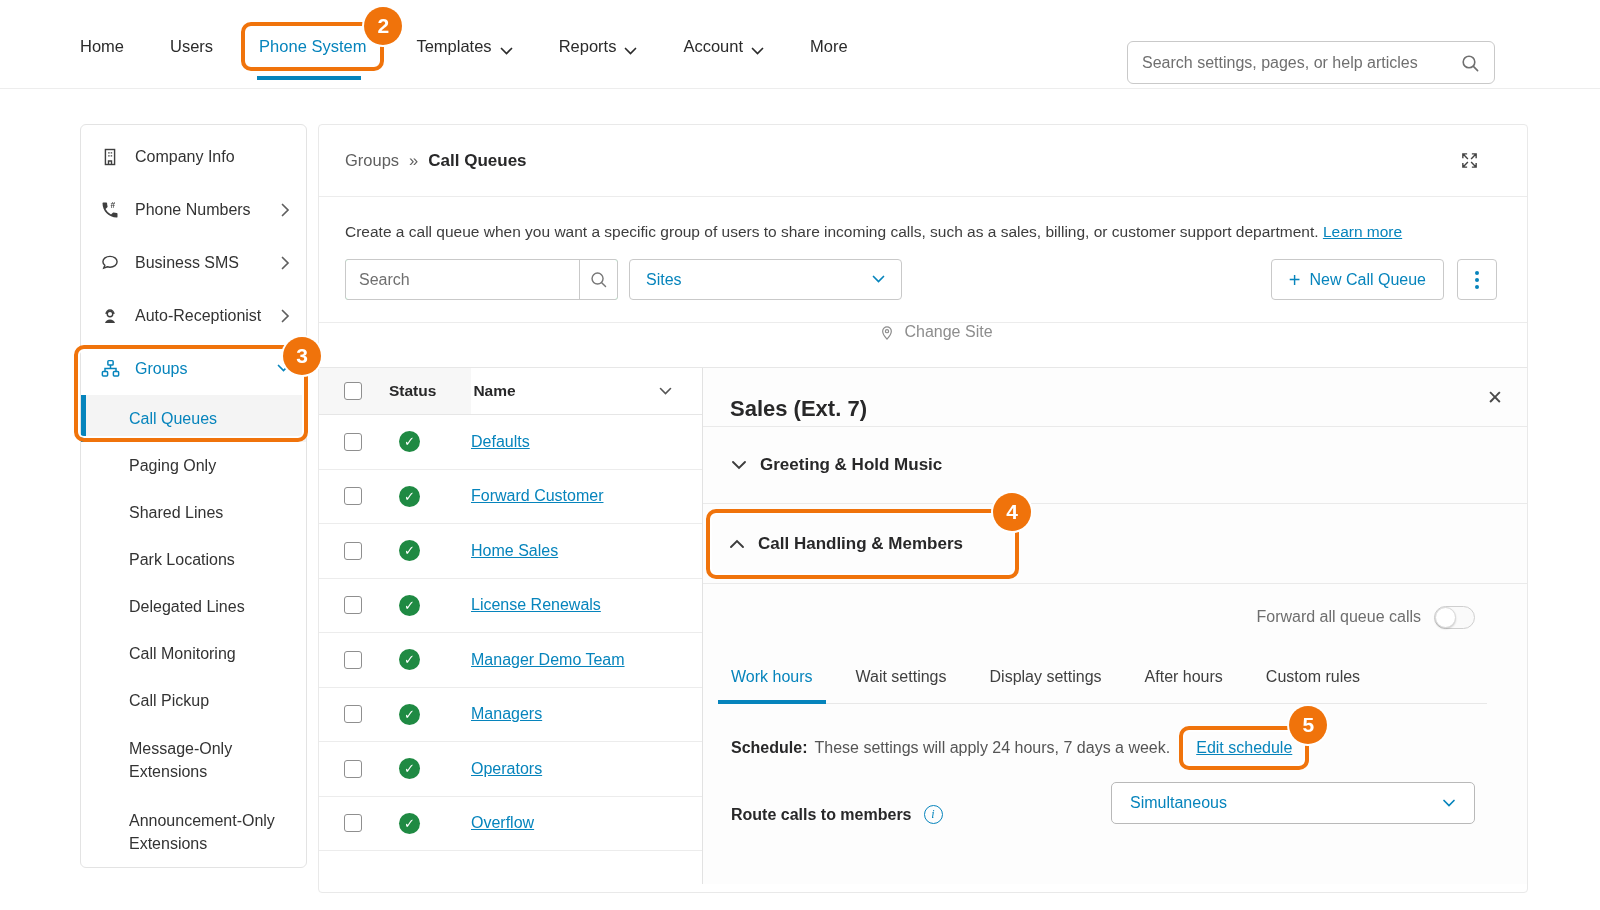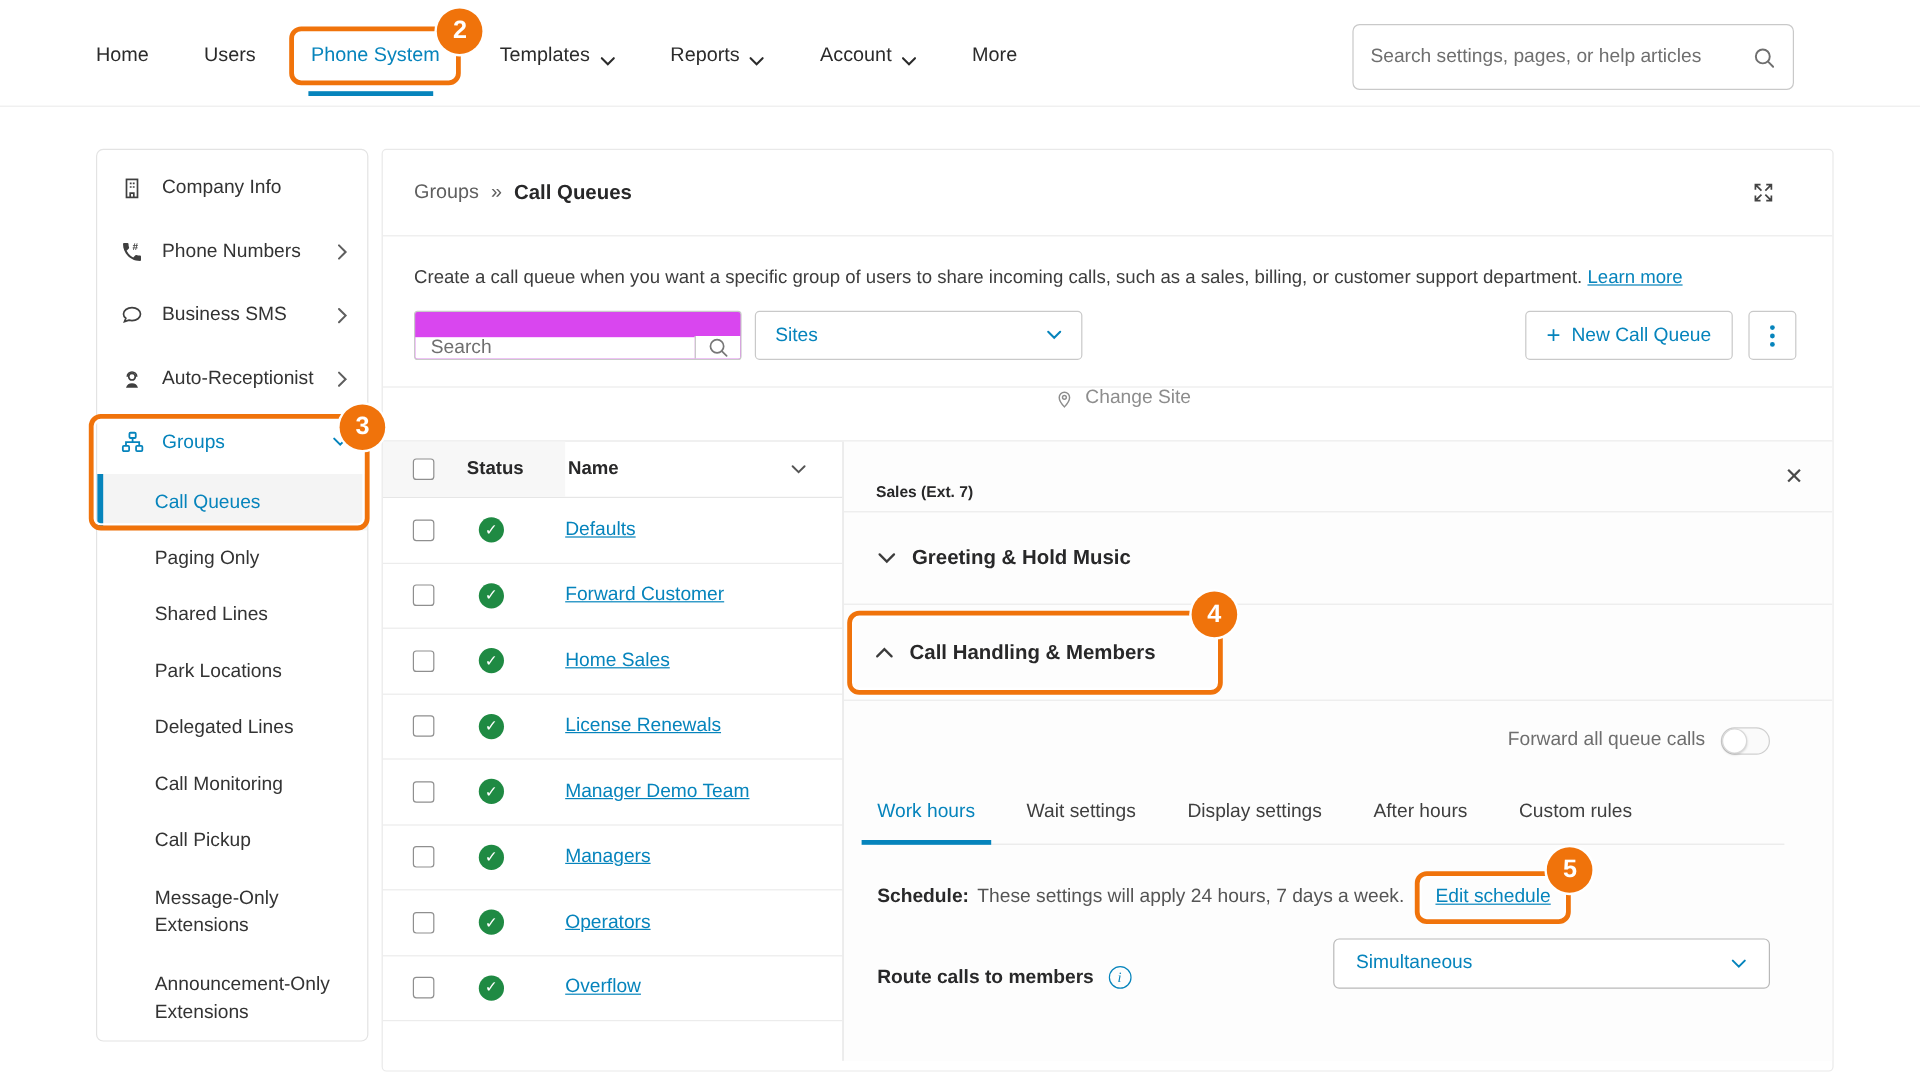--- a/index.html
+++ b/index.html
@@ -19,21 +19,21 @@
   .nav{position:absolute;left:0;top:0;width:1600px;height:89px;border-bottom:1px solid #ededed;background:#fff;}
   .nav-inner{display:flex;align-items:center;height:100%;padding-left:80px;gap:46px;padding-top:4px;}
   .nav-item{font-size:16.5px;color:#2b2b2b;display:flex;align-items:flex-end;gap:8px;cursor:pointer;white-space:nowrap;}
   .nav-item .chev{margin-top:2px;}
   .nav-ps-wrap{position:relative;border:4px solid var(--orange);border-radius:10px;padding:11px 14px;margin:0 -14px 0 -18px;box-shadow:inset 0 0 0 2px #fff;}
   .nav-ps-wrap .nav-item{color:var(--blue);}
   .nav-ps-underline{position:absolute;left:12px;bottom:-13px;width:104px;height:4px;background:var(--blue);}
   .badge{position:absolute;width:38px;height:38px;border-radius:50%;background:var(--orange);color:#fff;
          font-size:21px;font-weight:bold;display:flex;align-items:center;justify-content:center;box-shadow:0 0 0 2px #ffffff;z-index:30;}
   .nav-ps-badge{top:-19px;right:-22px;}
-  .nav-search{position:absolute;right:105px;top:20px;width:368px;height:55px;border:1px solid #c9c9c9;border-radius:6px;
+  .nav-search{position:absolute;right:105px;top:41px;width:368px;height:43px;border:1px solid #c9c9c9;border-radius:6px;
               display:flex;align-items:center;padding:0 14px;background:#fff;}
   .nav-search input{border:none;outline:none;flex:1;font-size:16px;font-family:inherit;color:#333;}
   .nav-search input::placeholder{color:#6f6f6f;}
 
   
   .sidebar{position:absolute;left:80px;top:124px;width:227px;height:744px;border:1px solid #e3e3e3;border-radius:6px;
            background:#fff;padding-top:5px;overflow:hidden;}
   .sb-item{display:flex;align-items:center;height:53px;padding-left:18px;font-size:16px;color:#333;cursor:pointer;}
   .sb-item .sb-ico{width:22px;display:flex;justify-content:center;margin-right:14px;}
   .sb-item .sb-chev{margin-left:auto;margin-right:16px;display:flex;}
@@ -51,21 +51,21 @@
   .card{position:absolute;left:318px;top:124px;width:1210px;height:769px;border:1px solid #e9e9e9;border-radius:4px;background:#fff;overflow:hidden;}
   .crumb-row{height:72px;border-bottom:1px solid #ececec;display:flex;align-items:center;padding:0 48px 0 26px;}
   .crumb{display:flex;align-items:center;gap:10px;font-size:16.5px;color:var(--gray);}
   .crumb b{color:var(--dark);font-size:17px;}
   .expand-btn{margin-left:auto;display:flex;cursor:pointer;}
 
   .desc{padding:24px 26px 0 26px;font-size:15.5px;color:#3d3d3d;line-height:22px;}
   .desc a{color:var(--blue);text-decoration:underline;cursor:pointer;}
 
   .controls{display:flex;align-items:center;margin-top:16px;padding:0 30px 0 26px;height:41px;}
-  .search-box{display:flex;height:41px;width:273px;border:1px solid #c9c9c9;border-radius:3px;overflow:hidden;background:#d946ef;align-items:flex-end;}
+  .search-box{display:flex;height:41px;width:273px;border:1px solid #c9c9c9;border-radius:3px;overflow:hidden;background:#86efac;}
   .search-box input{border:none;outline:none;flex:1;padding:0 13px;font-size:16px;font-family:inherit;color:#333;}
   .search-box input::placeholder{color:#6f6f6f;}
   .search-box .mag-btn{width:40px;border-left:1px solid #c9c9c9;display:flex;align-items:center;justify-content:center;cursor:pointer;background:#fff;}
   .sites-select{margin-left:11px;width:273px;height:41px;border:1px solid #c9c9c9;border-radius:4px;display:flex;align-items:center;
                 padding:0 16px;cursor:pointer;background:#fff;}
   .sites-select span{color:var(--blue);font-size:16px;}
   .sites-select .chev{margin-left:auto;}
   .right-btns{margin-left:auto;display:flex;gap:13px;}
   .btn-new{height:41px;border:1px solid #c9c9c9;border-radius:4px;background:#fff;color:var(--blue);font-size:16px;
            display:flex;align-items:center;gap:9px;padding:0 17px;cursor:pointer;font-family:inherit;}
@@ -90,21 +90,21 @@
   .t-head .h-name{margin-left:37px;font-size:15.5px;font-weight:bold;color:var(--dark);}
   .t-head .chev{margin-left:auto;margin-right:30px;}
   .t-row{display:flex;align-items:center;height:54.5px;border-bottom:1px solid #ececec;}
   .t-row .cbx{margin-left:25px;}
   .status-ok{width:21px;height:21px;border-radius:50%;background:var(--green);color:#fff;font-size:13px;font-weight:bold;
              display:flex;align-items:center;justify-content:center;margin-left:37px;flex:none;}
   .t-row a{margin-left:51px;color:var(--blue);font-size:16px;text-decoration:underline;cursor:pointer;white-space:nowrap;}
 
   .panel{flex:1;border-left:1px solid #e2e2e2;background:#fdfdfd;position:relative;overflow:hidden;}
   .p-head{height:59px;border-bottom:1px solid #eaeaea;display:flex;align-items:center;padding:0 24px 0 27px;}
-  .p-title{font-size:13px;font-weight:bold;color:var(--dark);margin-top:24px;}
+  .p-title{font-size:22px;font-weight:bold;color:var(--dark);margin-top:24px;}
   .p-close{margin-left:auto;font-size:19px;color:#4a4a4a;cursor:pointer;line-height:1;}
   .p-section{height:77px;border-bottom:1px solid #eaeaea;display:flex;align-items:center;padding:0 28px;}
   .p-section .sec-label{font-size:17px;font-weight:bold;color:var(--dark);}
   .p-section .chev{margin-right:13px;display:flex;}
   .p-section.ch{height:80px;padding:0 28px 0 3px;}
   .hl-inline{position:relative;display:inline-flex;align-items:center;border:4px solid var(--orange);border-radius:10px;
              box-shadow:inset 0 0 0 2px #fff;}
   .ch-box{height:70px;padding:0 52px 0 19px;gap:0;}
   .ch-box .badge{top:-20px;right:-16px;}
   .p-body{padding:0 28px;}

